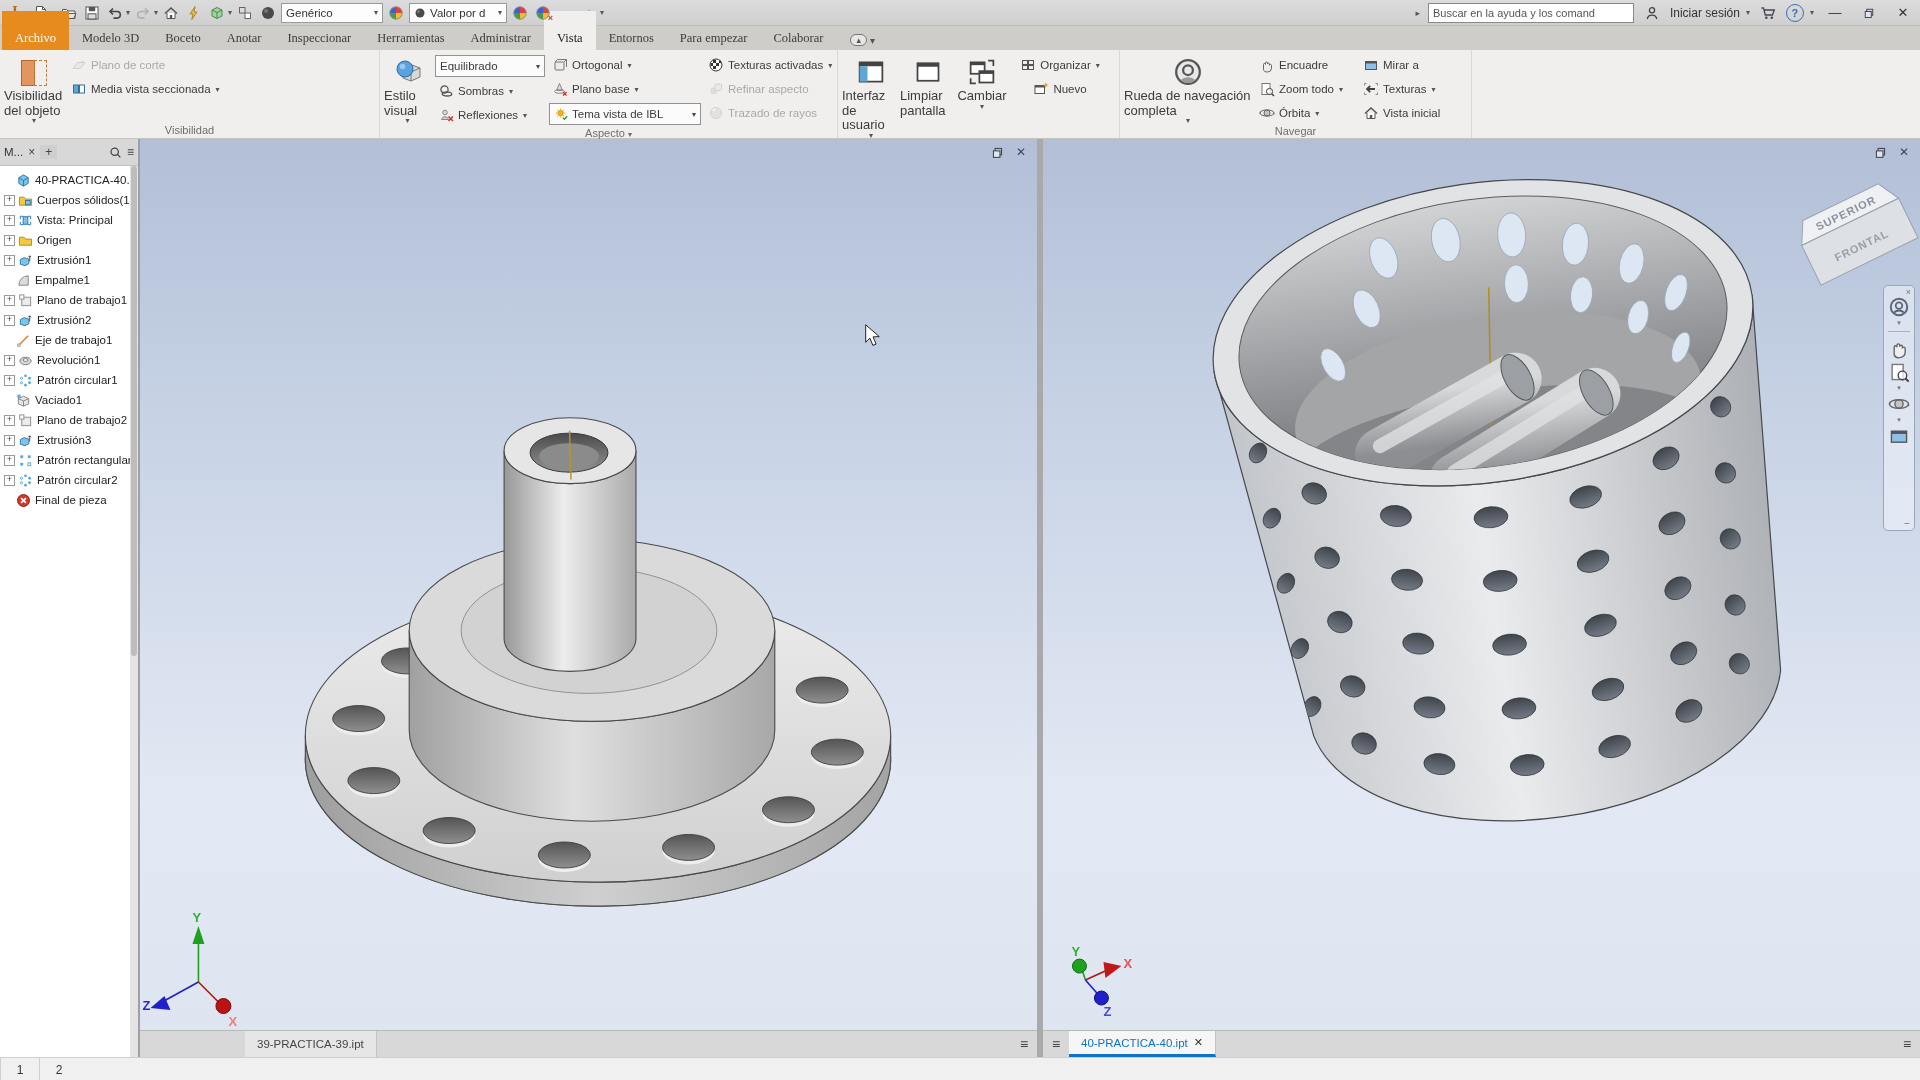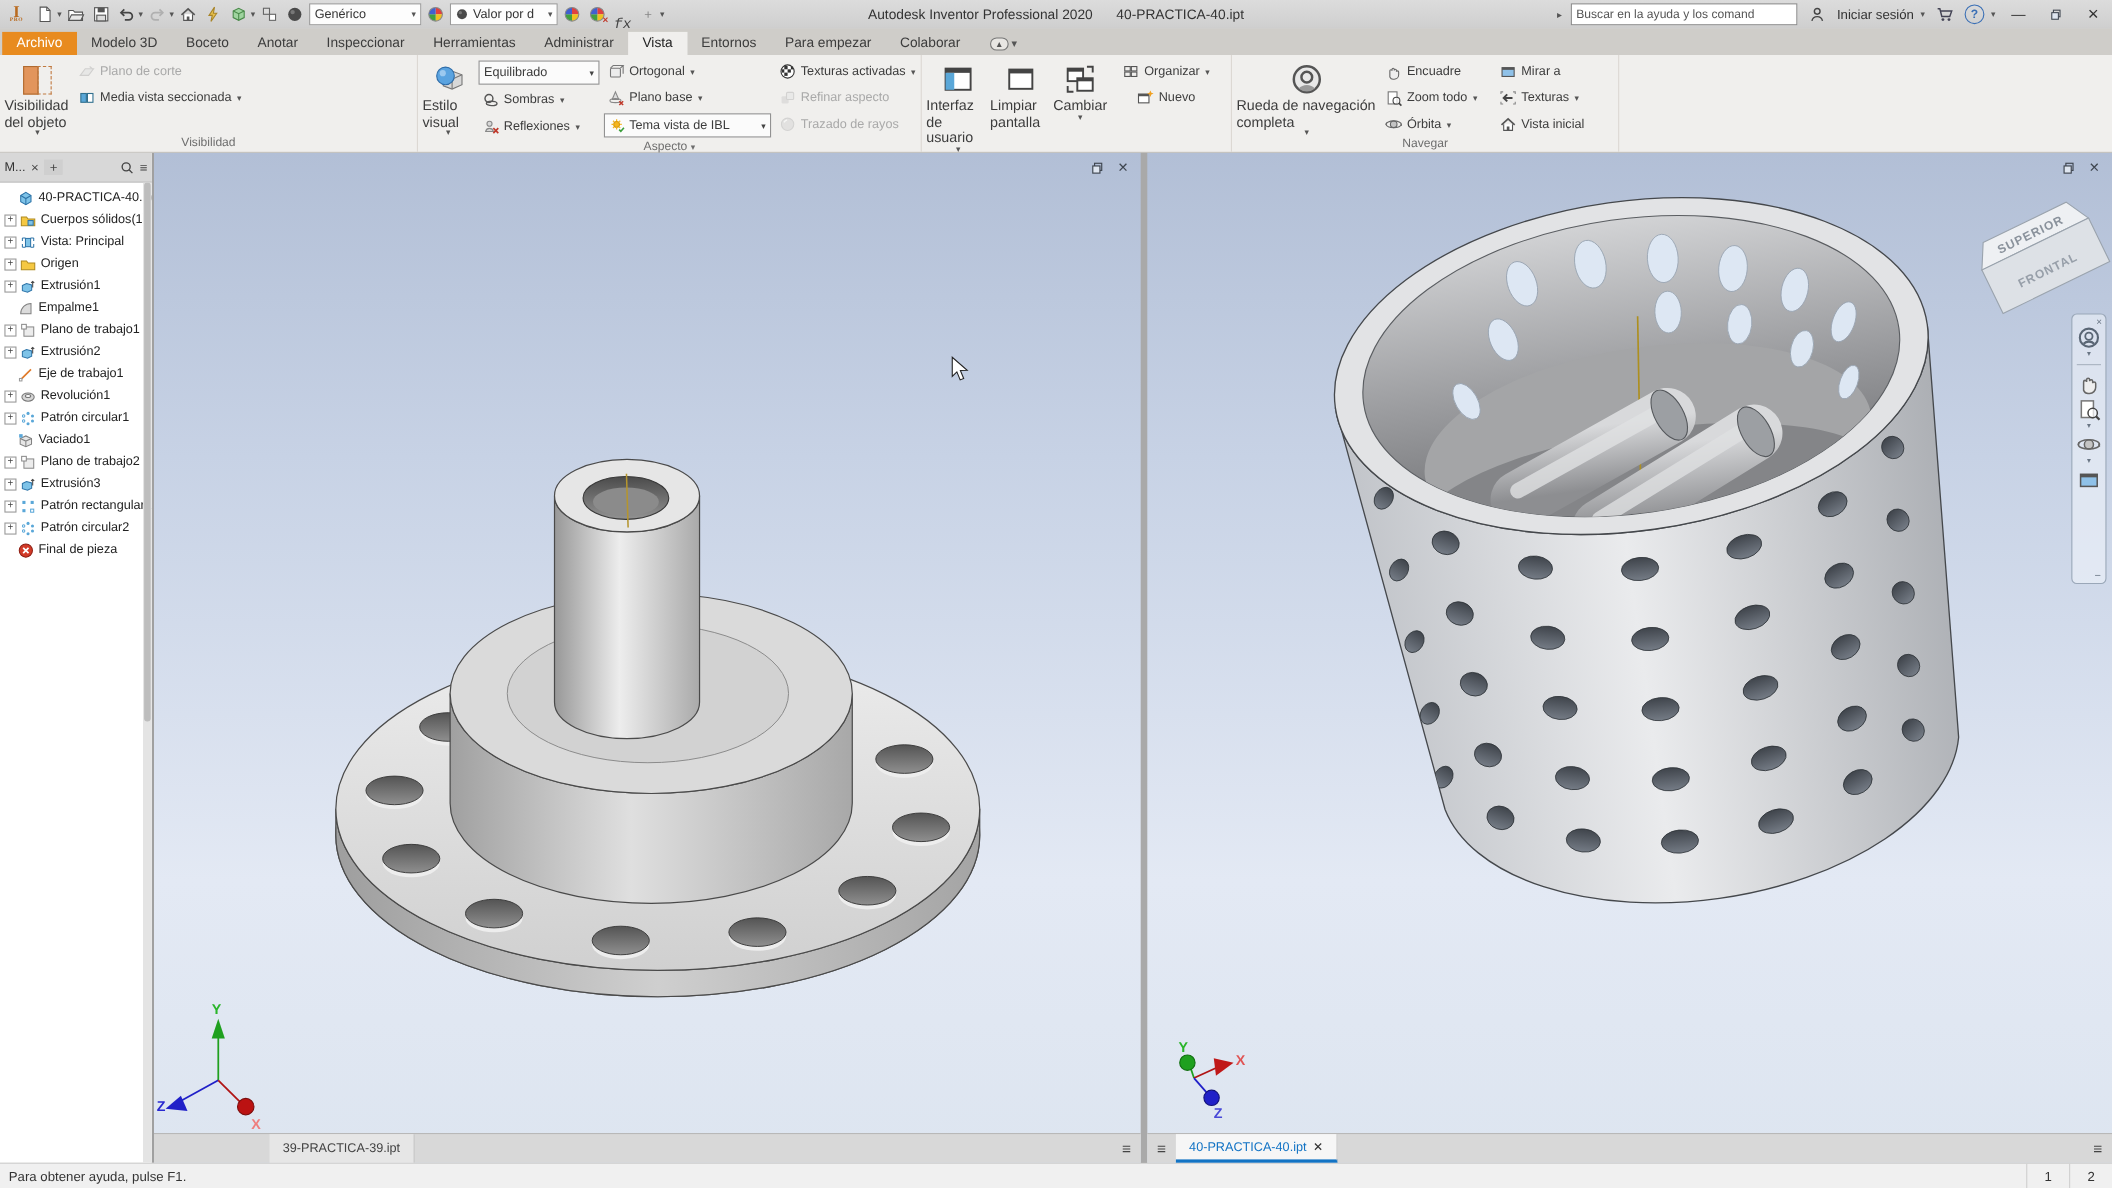--- a/index.html
+++ b/index.html
@@ -18,21 +18,21 @@
             color:#b96a1f;font-family:"Liberation Serif",serif;font-weight:bold;line-height:.8;margin-right:2px;}
   #inv-logo .big{font-size:15px;} #inv-logo .sub{font-size:5px;letter-spacing:.5px;}
   #title-center{position:absolute;left:0;right:0;text-align:center;pointer-events:none;font-size:12.5px;color:#333;}
   #title-center b{font-weight:normal;margin-left:18px;}
   #title-right{margin-left:auto;display:flex;align-items:center;gap:8px;z-index:2;}
   #searchbox{width:196px;height:18px;border:1px solid #8a8a8a;background:#fff;font-size:11px;
              color:#555;padding:0 4px;display:flex;align-items:center;}
   .winbtn{width:26px;height:20px;display:flex;align-items:center;justify-content:center;font-size:13px;color:#333;}
   
   #tabrow{height:24px;background:#cfcdc9;display:flex;align-items:flex-end;padding-left:2px;font-size:12.5px;}
-  .rtab{padding:3px 13px 4px;color:#3c3c3c;cursor:default;}
+  .rtab{padding:20px 13px 4px;color:#3c3c3c;cursor:default;font-family:Liberation Serif, serif;}
   .rtab.archivo{background:#e88b1f;color:#fff;}
   .rtab.active{background:#f0efed;color:#222;}
   #ribbon-collapse{margin-left:14px;display:flex;align-items:center;gap:3px;color:#555;font-size:10px;padding-bottom:4px;}
   #ribbon-collapse .pill{border:1px solid #777;border-radius:7px;padding:0 5px;font-size:9px;background:#e8e6e3;}
   
   #ribbon{height:88px;background:#f0efed;border-bottom:1px solid #c6c2bc;display:flex;}
   .rgroup{display:flex;flex-direction:column;border-right:1px solid #dcd8d3;box-sizing:border-box;}
   .rg-content{flex:1;display:flex;align-items:flex-start;padding:3px 4px 0;}
   .rg-label{height:15px;text-align:center;font-size:11px;color:#6e6e6e;line-height:13px;}
   .bigbtn{display:flex;flex-direction:column;align-items:center;width:60px;padding-top:2px;color:#3c3c3c;}
@@ -445,24 +445,20 @@
         </span>
       <span class="qbtn" style="position:relative;">
           <svg>
             <use href="#q-wheelc"></use>
           </svg>
           <span style="position:absolute;right:0;bottom:0;color:#c0392b;font-size:9px;font-weight:bold;">×</span>
         </span>
       <span class="qbtn" style="font-family:Liberation Mono, monospace;font-style:italic;font-size:13px;color:#444;margin-top:17px;">fx</span>
       <span class="qbtn" style="color:#888;">+</span>
       <span class="qcaret">▾</span>
-    </div>
-    <div id="title-center">
-      <span>Autodesk Inventor Professional 2020</span>
-      <b>40-PRACTICA-40.ipt</b>
     </div>
     <div id="title-right">
       <span style="font-size:9px;color:#555;">▸</span>
       <div id="searchbox">
         <span>Buscar en la ayuda y los comand</span>
       </div>
       <span class="qbtn">
           <svg>
             <use href="#q-person"></use>
           </svg>
@@ -1140,17 +1136,16 @@
             <span>40-PRACTICA-40.ipt</span>
             <span class="x">✕</span>
           </div>
         <div class="tabspace"></div>
         <div class="tab-menu">≡</div>
       </div>
     </div>
   </div>
 
   <div id="statusbar">
-    <span class="help">Para obtener ayuda, pulse F1.</span>
     <span class="scell">1</span>
     <span class="scell">2</span>
   </div>
 </div>
 
 </body></html>

